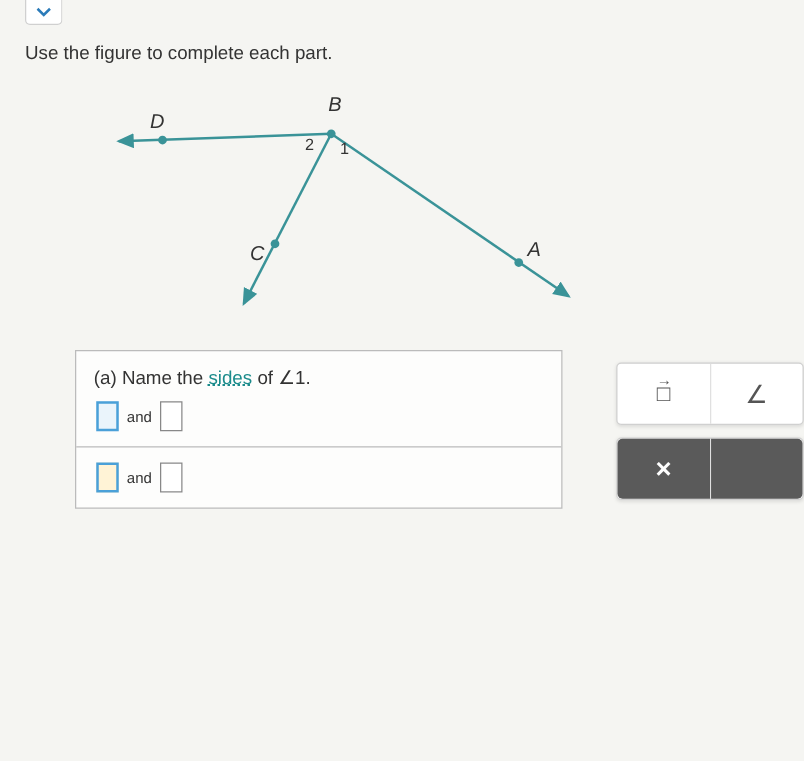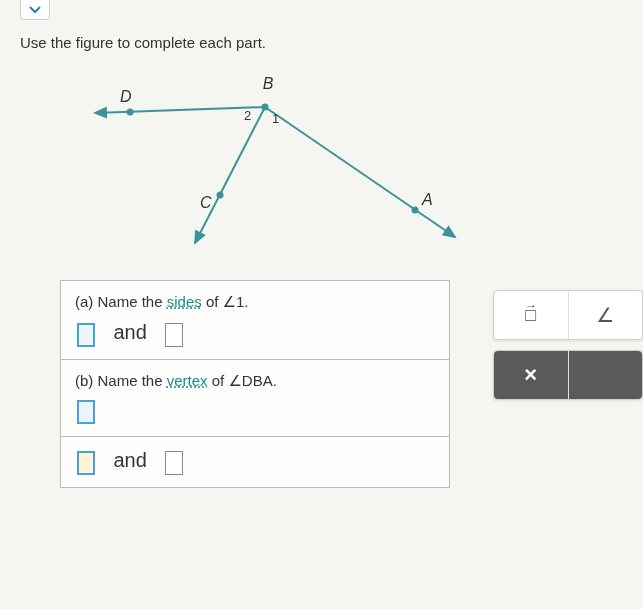--- a/index.html
+++ b/index.html
@@ -64,21 +64,21 @@
       margin: 0 2px;
     }
     .input-slot.active {
       border: 2px solid #4aa0d8;
       background: #eaf4fb;
     }
     .input-slot.active2 {
       border: 2px solid #4aa0d8;
       background: #fff3d6;
     }
-    .and-word { font-size: 20px; margin: 0 12px; }
+    .and-word { font-size: 12px; margin: 0 0; }
     .toolbox {
       position: absolute;
       right: 0;
       top: 290px;
       width: 150px;
     }
     .tool-row {
       background: #fff;
       border: 1px solid #d0d0d0;
       border-radius: 4px;
@@ -145,28 +145,20 @@
     <div class="prompt-line">
       <span>(a) Name the </span><span class="term-link">sides</span><span> of ∠1.</span>
     </div>
     <div>
       <span class="input-slot active"></span>
       <span class="and-word">and</span>
       <span class="input-slot"></span>
     </div>
   </div>
 
-  <div class="answer-row">
-    <div class="prompt-line">
-      <span>(b) Name the </span><span class="term-link">vertex</span><span> of ∠DBA.</span>
-    </div>
-    <div>
-      <span class="input-slot active"></span>
-    </div>
-  </div>
 
   <div class="answer-row">
     <div>
       <span class="input-slot active2"></span>
       <span class="and-word">and</span>
       <span class="input-slot"></span>
     </div>
   </div>
 </div>
 

